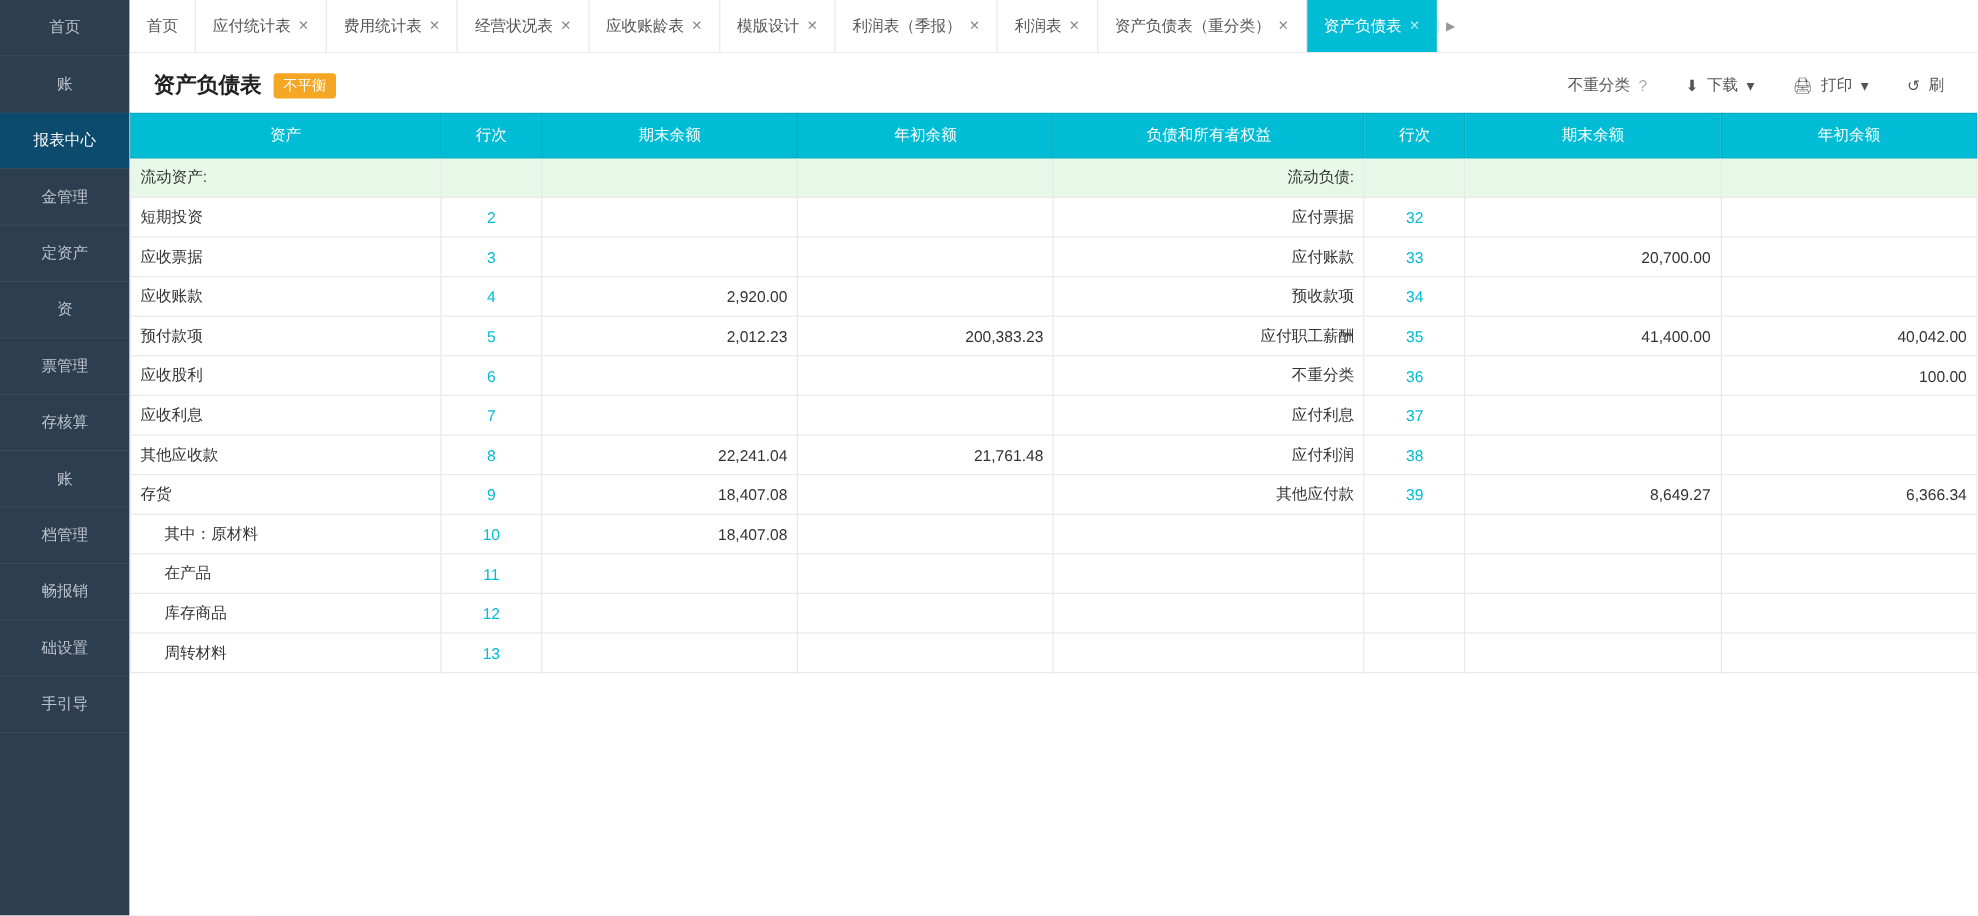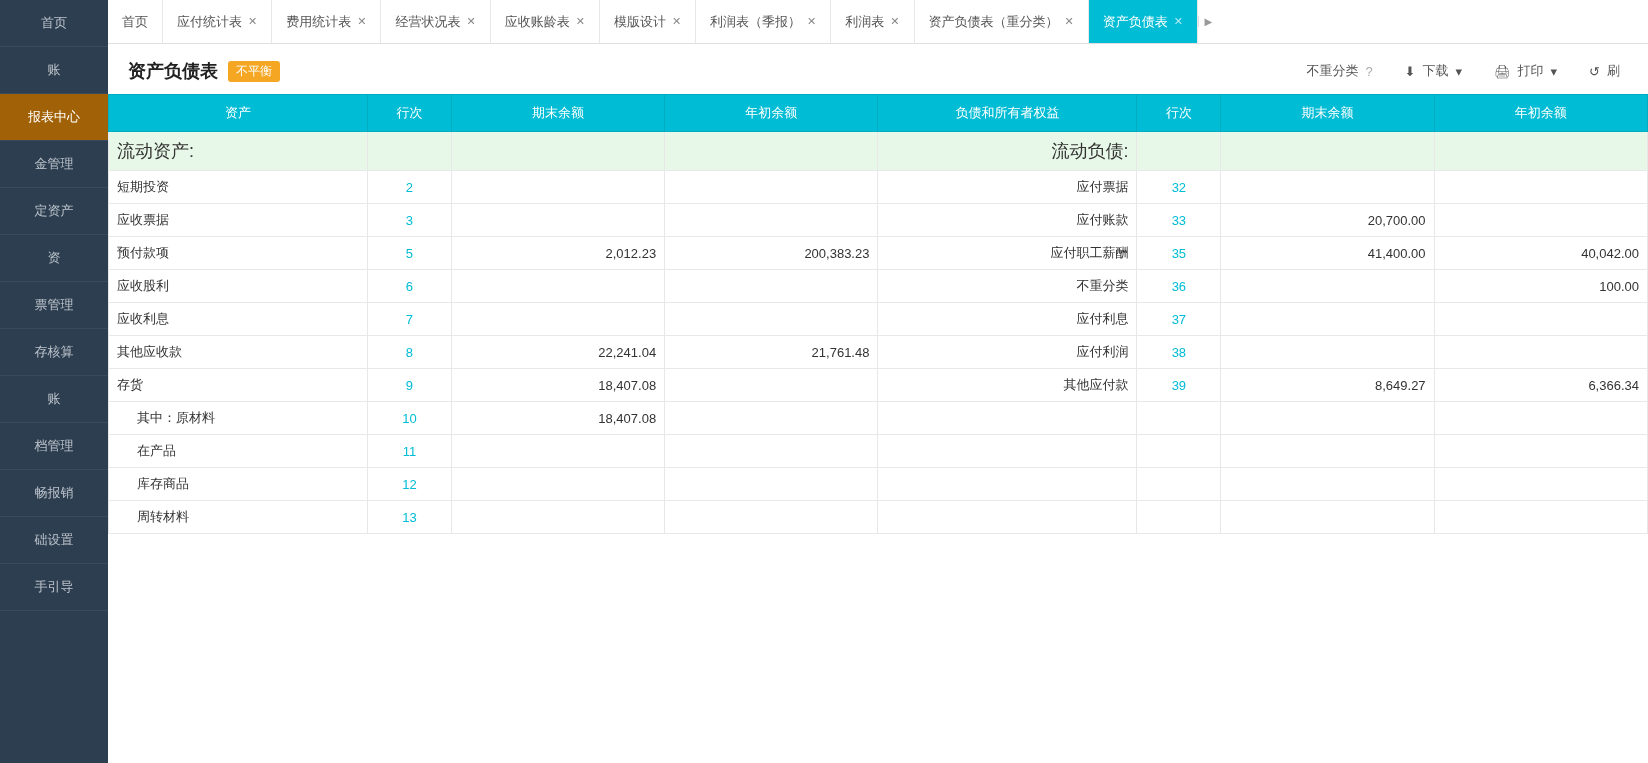--- a/index.html
+++ b/index.html
@@ -16,21 +16,21 @@
       overflow-y: auto;
     }
     .sidebar-item {
       padding: 14px 0;
       text-align: center;
       font-size: 13px;
       color: #bdc3cb;
       cursor: pointer;
       border-bottom: 1px solid #3a4a5c;
     }
-    .sidebar-item.active { background: #a16207; color: #fff; }
+    .sidebar-item.active { background: #0c4a6e; color: #fff; }
 
     
     .main {
       flex: 1;
       display: flex;
       flex-direction: column;
       background: #f0f2f5;
       overflow: hidden;
     }
 
@@ -132,21 +132,21 @@
       font-weight: 500;
     }
     .report-table tbody tr td {
       border: 1px solid #e8e8e8;
       padding: 7px 8px;
       color: #333;
     }
     .report-table tbody tr.section-header td {
       background: #e8f8e8;
       color: #333;
-      font-size: 18px;
+      font-size: 13px;
     }
     .col-asset { width: 170px; text-align: left; padding-left: 20px; }
     .col-lineno { width: 55px; text-align: center; color: #00bcd4; }
     .col-amount { width: 140px; text-align: right; padding-right: 12px; }
     .col-liability { width: 170px; text-align: right; padding-left: 20px; }
     .col-lineno2 { width: 55px; text-align: center; color: #00bcd4; }
     .col-amount2 { width: 140px; text-align: right; padding-right: 12px; }
     .col-amount3 { width: 140px; text-align: right; padding-right: 12px; }
 
     .indent1 { padding-left: 28px !important; }
@@ -321,20 +321,30 @@
       <td class="col-asset">应收票据</td>
       <td class="col-lineno" style="color:#00bcd4;">3</td>
       <td class="col-amount"></td>
       <td class="col-amount"></td>
       <td class="col-liability">应付账款</td>
       <td class="col-lineno2" style="color:#00bcd4;">33</td>
       <td class="col-amount2">20,700.00</td>
       <td class="col-amount3"></td>
     </tr>
           <tr>
+      <td class="col-asset">应收账款</td>
+      <td class="col-lineno" style="color:#00bcd4;">4</td>
+      <td class="col-amount">2,920.00</td>
+      <td class="col-amount"></td>
+      <td class="col-liability">预收款项</td>
+      <td class="col-lineno2" style="color:#00bcd4;">34</td>
+      <td class="col-amount2"></td>
+      <td class="col-amount3"></td>
+    </tr>
+          <tr>
       <td class="col-asset">预付款项</td>
       <td class="col-lineno" style="color:#00bcd4;">5</td>
       <td class="col-amount">2,012.23</td>
       <td class="col-amount">200,383.23</td>
       <td class="col-liability">应付职工薪酬</td>
       <td class="col-lineno2" style="color:#00bcd4;">35</td>
       <td class="col-amount2">41,400.00</td>
       <td class="col-amount3">40,042.00</td>
     </tr>
           <tr>

